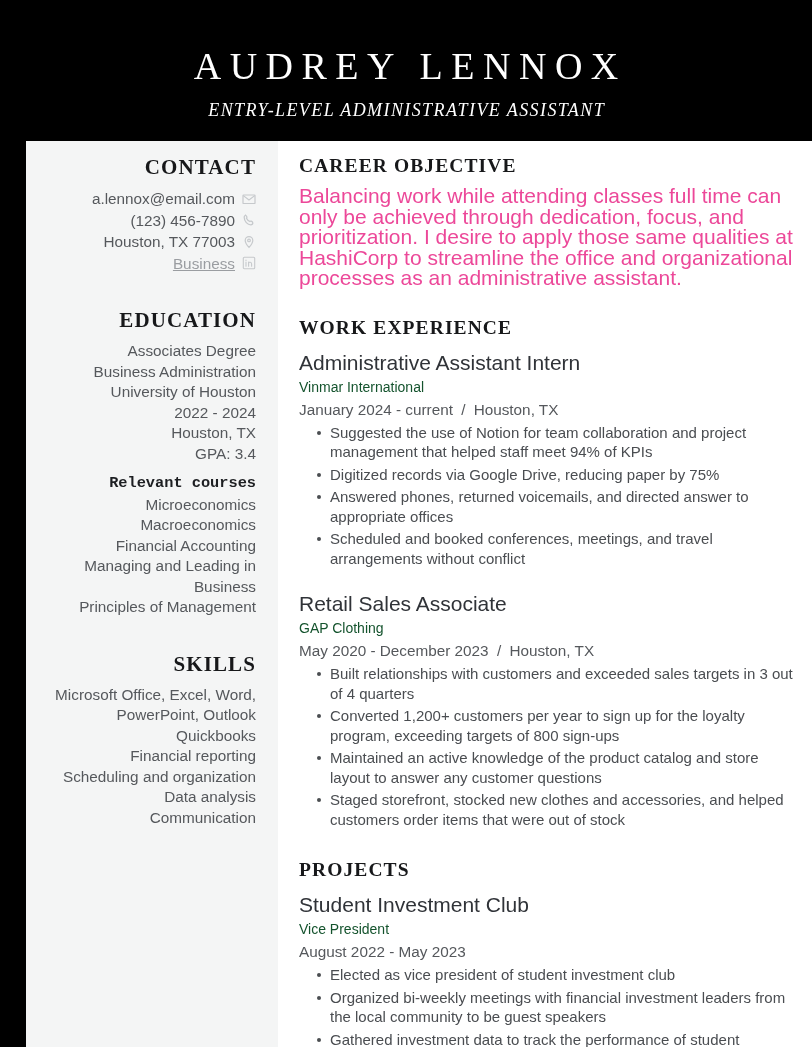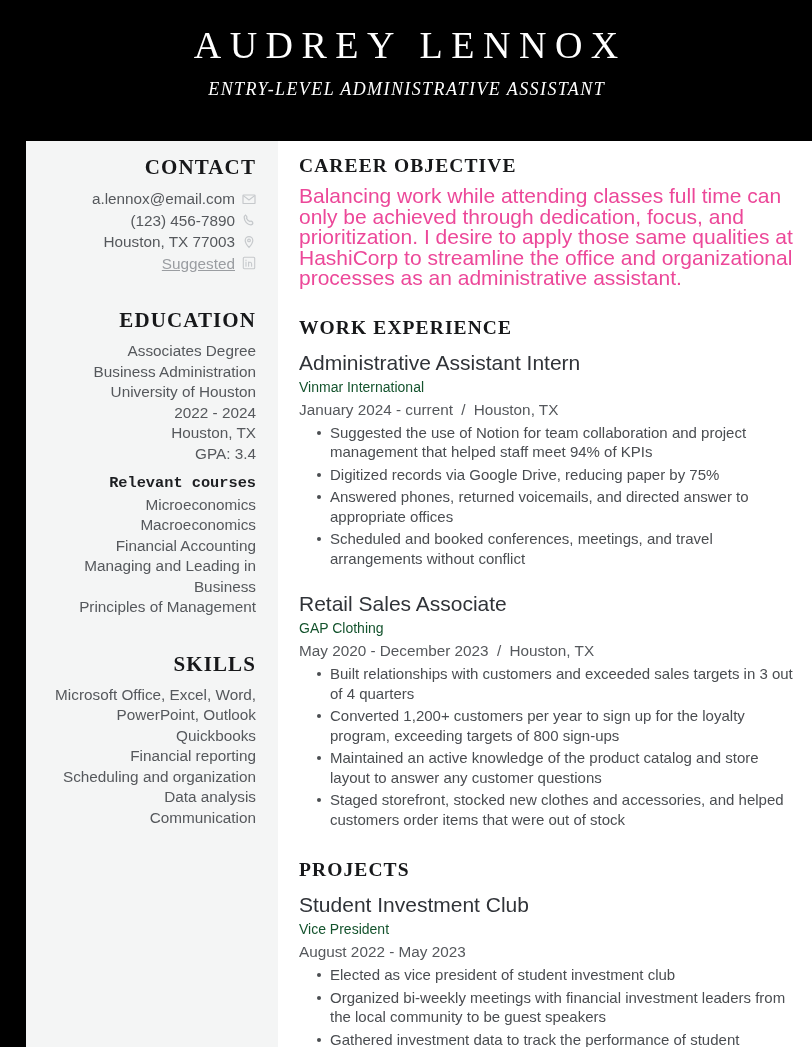--- a/index.html
+++ b/index.html
@@ -19,21 +19,21 @@
     overflow: hidden;
   }
 
   
   .header {
     height: 121px;
     background: #000000;
     display: flex;
     flex-direction: column;
     align-items: center;
-    justify-content: center;
+    justify-content: flex-end;
     padding-top: 4px;
   }
   .header-name {
     font-family: "Liberation Serif", serif;
     font-size: 38px;
     font-weight: 400;
     color: #ffffff;
     letter-spacing: 8.5px;
     text-indent: 8.5px;
     line-height: 1.1;
@@ -219,21 +219,21 @@
         <span class="ctext">Houston, TX 77003</span>
         <span class="cicon">
           <svg width="14" height="14" viewBox="0 0 14 14" fill="none" stroke="currentColor" stroke-width="1.2">
             <path d="M7 1.6c2.1 0 3.8 1.7 3.8 3.8 0 2.7-3.8 7-3.8 7S3.2 8.1 3.2 5.4C3.2 3.3 4.9 1.6 7 1.6z"></path>
             <circle cx="7" cy="5.4" r="1.35"></circle>
           </svg>
         </span>
       </div>
 
       <div class="contact-row">
-        <span class="ctext link">Suggested</span>
+        <span class="ctext link">Business</span>
         <span class="cicon">
           <svg width="14" height="14" viewBox="0 0 14 14" fill="none" stroke="currentColor" stroke-width="1.1">
             <rect x="1.3" y="1.3" width="11.4" height="11.4" rx="1"></rect>
             <path d="M4 6v4.2M4 4.1v0.3" stroke-linecap="round"></path>
             <path d="M6.6 10.2V6m0 0.9c0.4-0.9 3-1.1 3 1.1v2.2" stroke-linecap="round"></path>
           </svg>
         </span>
       </div>
 
       <div class="sec-head gap-edu-head">EDUCATION</div>

